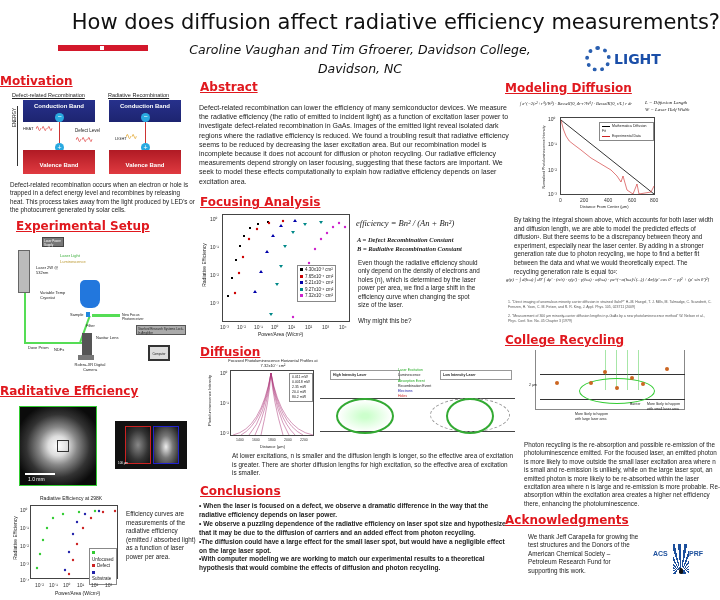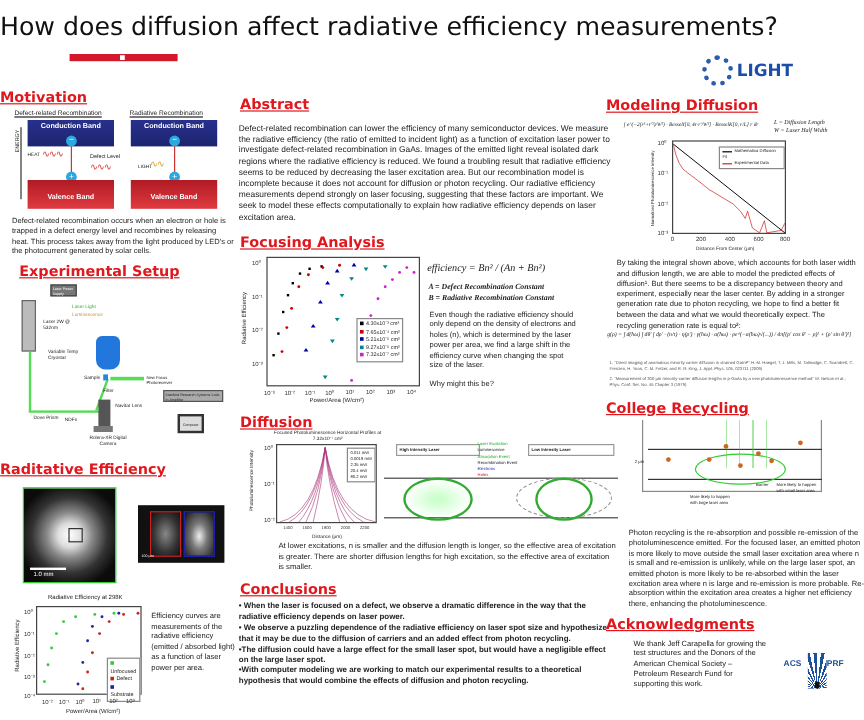--- a/index.html
+++ b/index.html
@@ -1,18 +1,18 @@
 <!DOCTYPE html>
 <html><head>
 <meta charset="utf-8">
 <style>
   * { box-sizing: border-box; margin: 0; padding: 0; }
   body { width: 720px; height: 600px; background: #ffffff; font-family: "Liberation Sans", sans-serif; color: #222; position: relative; overflow: hidden; }
   .abs { position: absolute; }
-  .title { left: 0; top: 10px; width: 720px; text-align: left; font-family: "DejaVu Sans", sans-serif; font-size: 21px; color: #111; }
+  .title { left: 0; top: 10px; width: 720px; text-align: right; font-family: "DejaVu Sans", sans-serif; font-size: 21px; color: #111; }
   .authors { left: 170px; top: 40px; width: 380px; text-align: center; font-family: "DejaVu Sans", sans-serif; font-style: italic; font-size: 12.5px; line-height: 19px; color: #111; }
   .logo-dav { left: 58px; top: 43px; width: 90px; }
   .logo-dav .word { font-family: "Liberation Serif", serif; font-size: 21px; letter-spacing: -1px; color: #111; line-height: 20px; }
   .logo-dav .bar { height: 6px; background: #d3182b; margin-top: 2px; position: relative; }
   .logo-dav .bar::after { content: ""; position: absolute; left: 42px; top: 1px; width: 4px; height: 4px; background: #fff; }
   .logo-nrel { left: 585px; top: 46px; display: flex; align-items: center; gap: 3px; }
   .logo-nrel .ring { width: 26px; height: 26px; border-radius: 50%; border: 4px dotted #2a5fb0; }
   .logo-nrel .txt { font-family: "DejaVu Sans", sans-serif; font-weight: bold; font-size: 14px; color: #1a4ea8; }
   .sec-h { font-family: "DejaVu Sans", sans-serif; font-weight: bold; font-size: 12px; color: #e0181e; text-decoration: underline; text-align: left; position: absolute; }
   .body-txt { font-size: 7.4px; line-height: 10px; color: #222; position: absolute; }
@@ -27,20 +27,21 @@
   .cam-img { position: absolute; background: radial-gradient(circle at 50% 50%, #fff 0%, #ddd 18%, #888 35%, #333 58%, #0b0b0b 80%); }
 </style>
 </head>
 <body>
 
 <div class="abs title">How does diffusion affect radiative efficiency measurements?</div>
 <div class="abs logo-dav">
   <div class="bar"></div>
 </div>
 <div class="abs authors">
+  <div>Caroline Vaughan and Tim Gfroerer, Davidson College, Davidson, NC</div>
 </div>
 <div class="abs logo-nrel">
   <div class="ring"></div>
   <div class="txt">LIGHT</div>
 </div>
 
 <div class="sec-h" style="left:0;top:74px;width:200px;">Motivation</div>
 <div class="abs" style="left:12px;top:92px;font-size:5.5px;text-decoration:underline;">Defect-related Recombination</div>
 <div class="abs" style="left:108px;top:92px;font-size:5.5px;text-decoration:underline;">Radiative Recombination</div>
 <div class="fig" style="left:5px;top:100px;width:190px;height:75px;">

